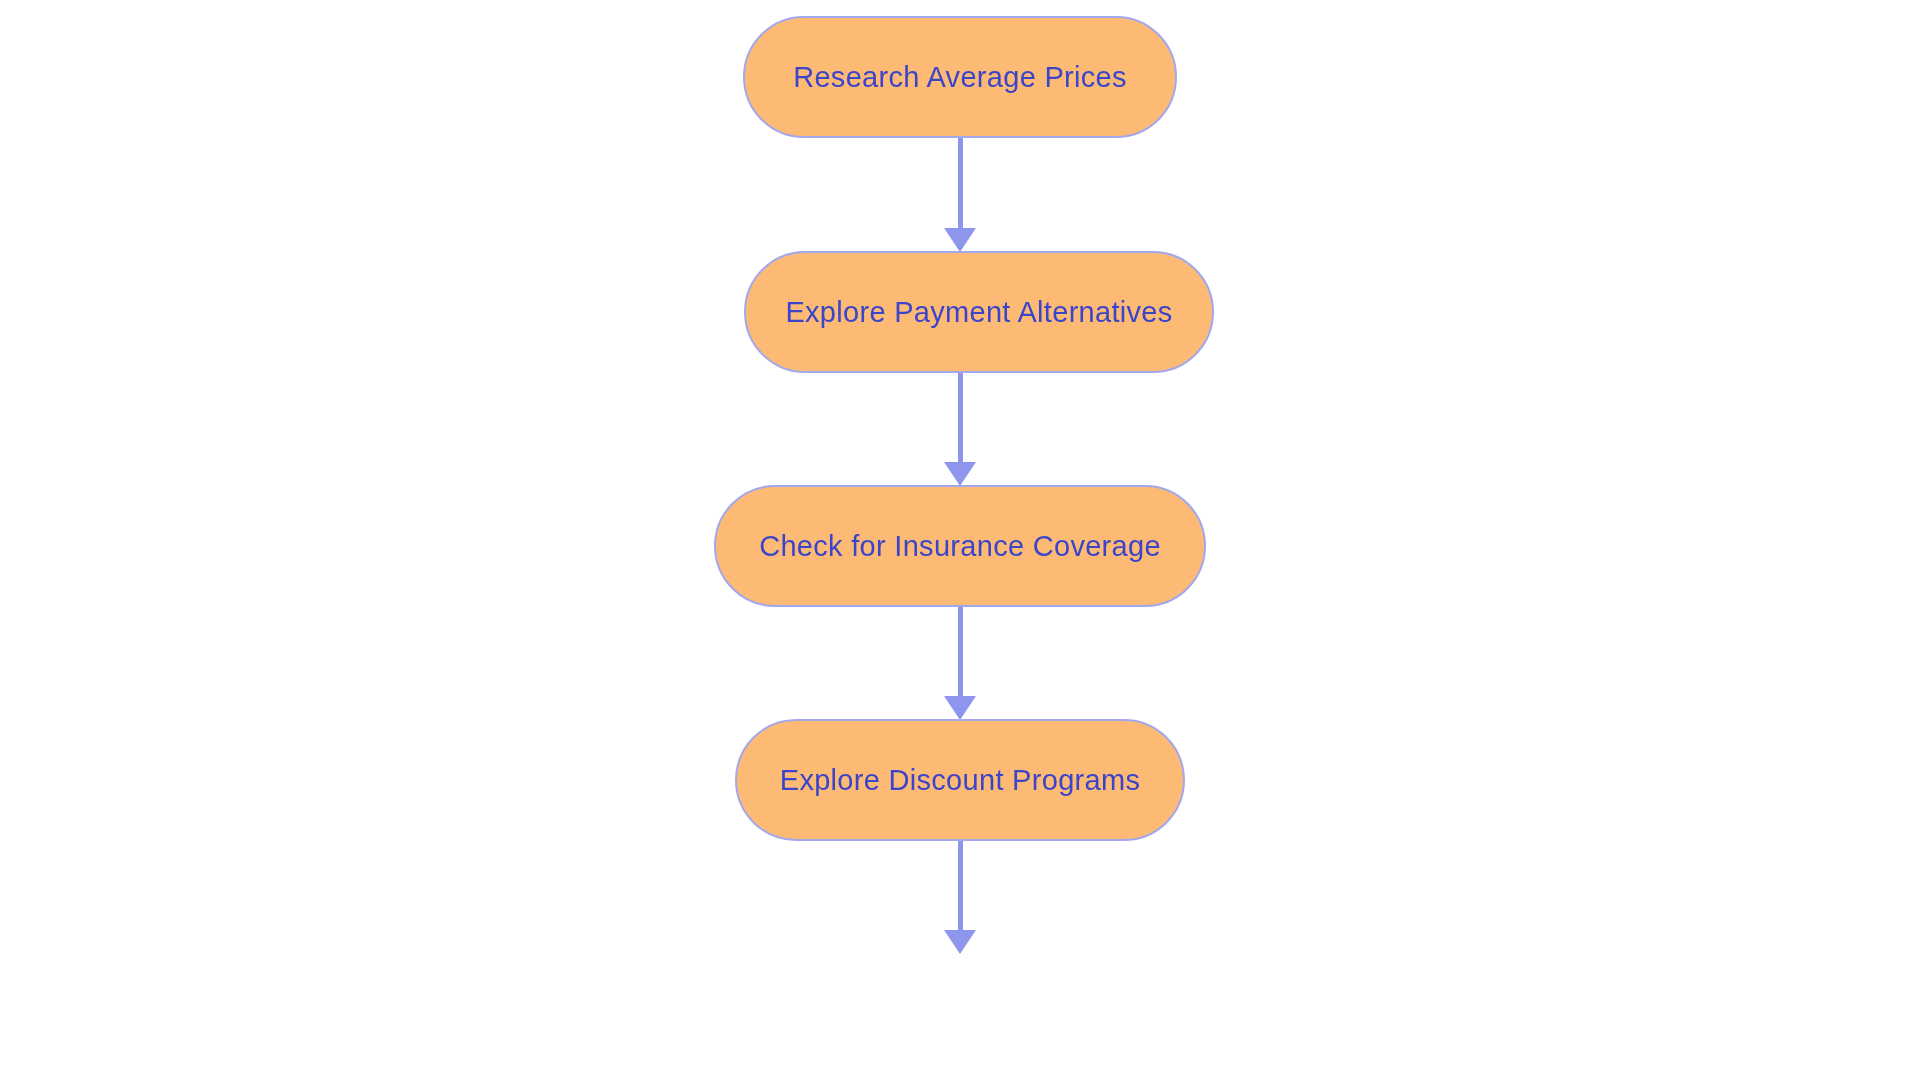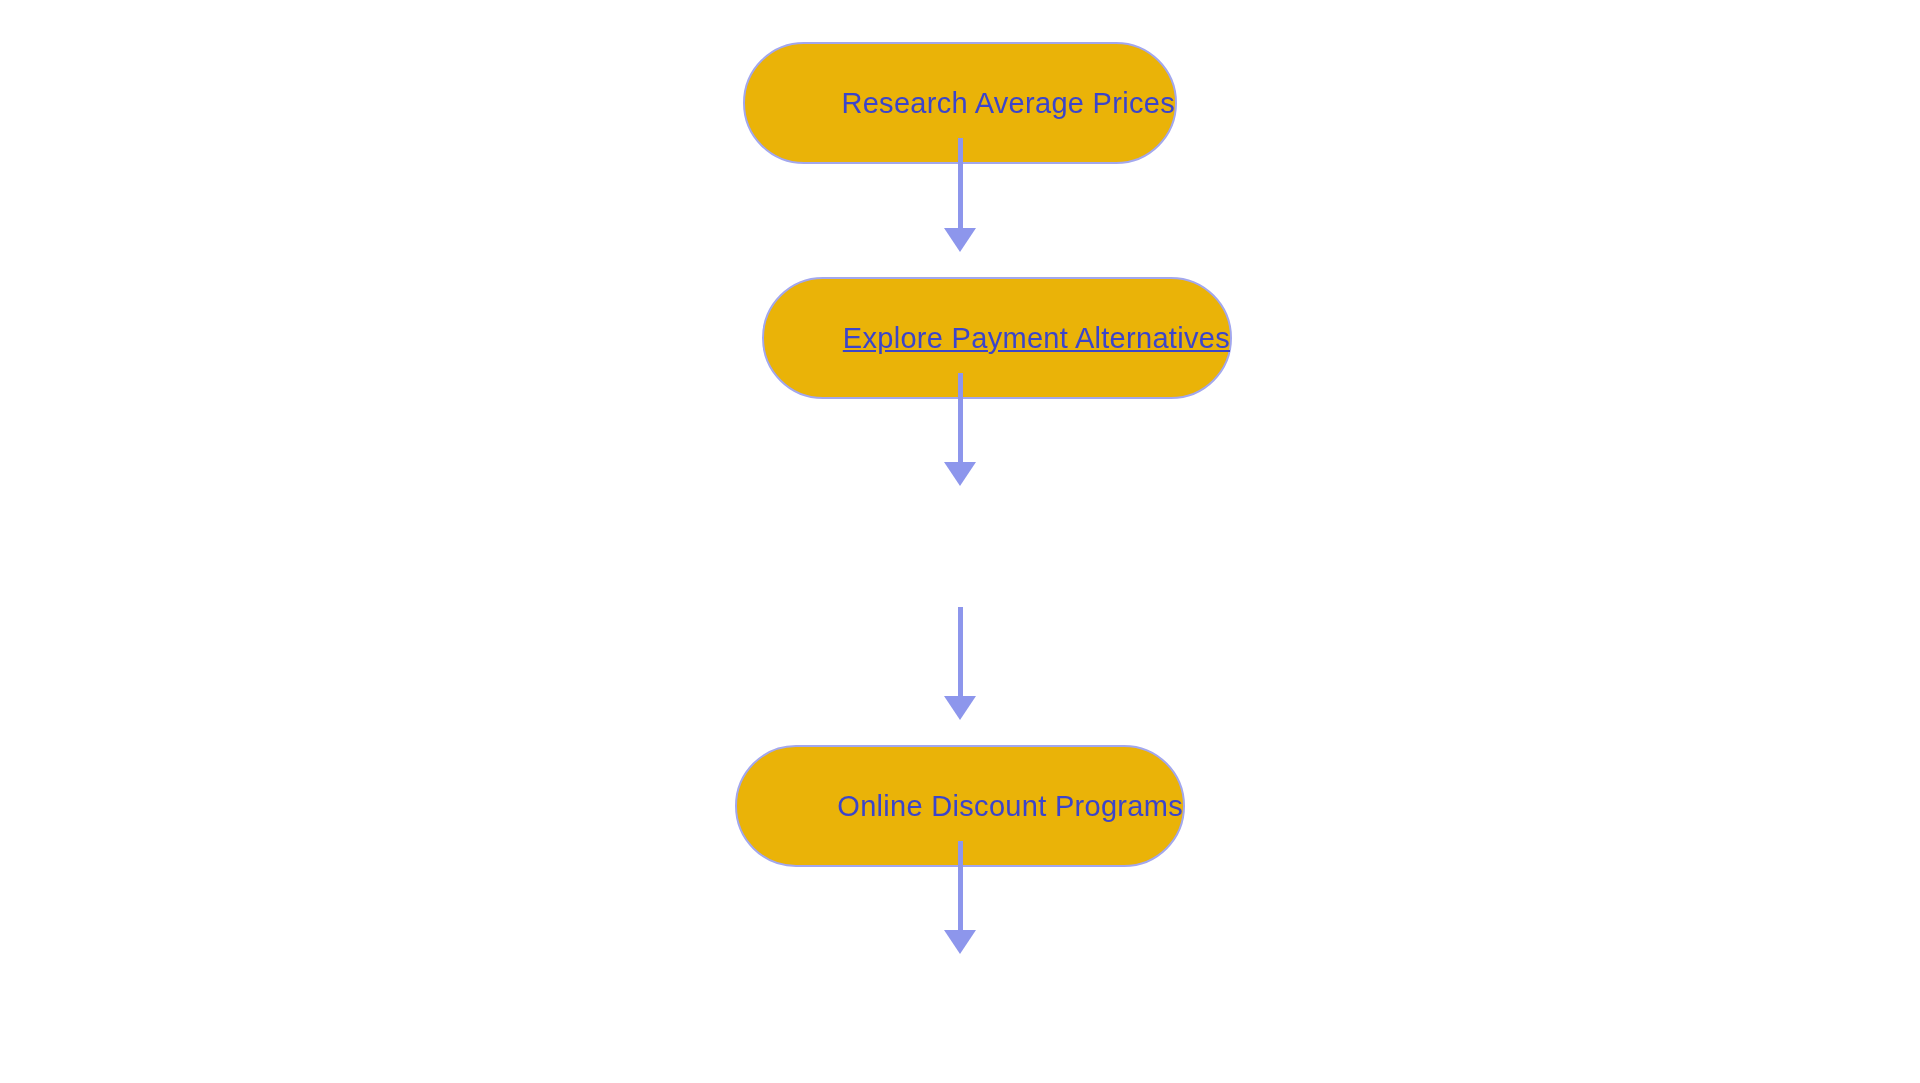--- a/index.html
+++ b/index.html
@@ -12,32 +12,31 @@
     width: 1920px;
     height: 1083px;
     background: #ffffff;
     overflow: hidden;
     font-family: "Liberation Sans", sans-serif;
   }
   .flow-node {
     position: absolute;
     height: 122px;
     box-sizing: border-box;
-    background: #eab308;
+    background: #fdba74;
     border: 2px solid #a2a7ee;
     border-radius: 61px;
     display: flex;
     align-items: center;
-    justify-content: flex-end;
+    justify-content: center;
     color: #3b45cb;
     font-size: 29px;
     font-weight: 500;
     letter-spacing: 0.3px;
     white-space: nowrap;
-    margin-top: 26px;
   }
   .arrow {
     position: absolute;
     width: 32px;
     display: flex;
     flex-direction: column;
     align-items: center;
   }
   .arrow-line {
     width: 5px;
@@ -59,37 +58,40 @@
 
   <div class="flow-node" style="left:743px; top:16px; width:434px;">
     <span>Research Average Prices</span>
   </div>
 
   <div class="arrow" style="left:944px; top:138px; height:114px;">
     <div class="arrow-line"></div>
     <div class="arrow-head"></div>
   </div>
 
-  <div class="flow-node" style="left:762px; top:251px; width:470px;text-decoration:underline;">
+  <div class="flow-node" style="left:744px; top:251px; width:470px;">
     <span>Explore Payment Alternatives</span>
   </div>
 
   <div class="arrow" style="left:944px; top:373px; height:113px;">
     <div class="arrow-line"></div>
     <div class="arrow-head"></div>
   </div>
 
+  <div class="flow-node" style="left:714px; top:485px; width:492px;">
+    <span>Check for Insurance Coverage</span>
+  </div>
 
   <div class="arrow" style="left:944px; top:607px; height:113px;">
     <div class="arrow-line"></div>
     <div class="arrow-head"></div>
   </div>
 
   <div class="flow-node" style="left:735px; top:719px; width:450px;">
-    <span>Online Discount Programs</span>
+    <span>Explore Discount Programs</span>
   </div>
 
   <div class="arrow" style="left:944px; top:841px; height:113px;">
     <div class="arrow-line"></div>
     <div class="arrow-head"></div>
   </div>
 
 
 </div>
 

